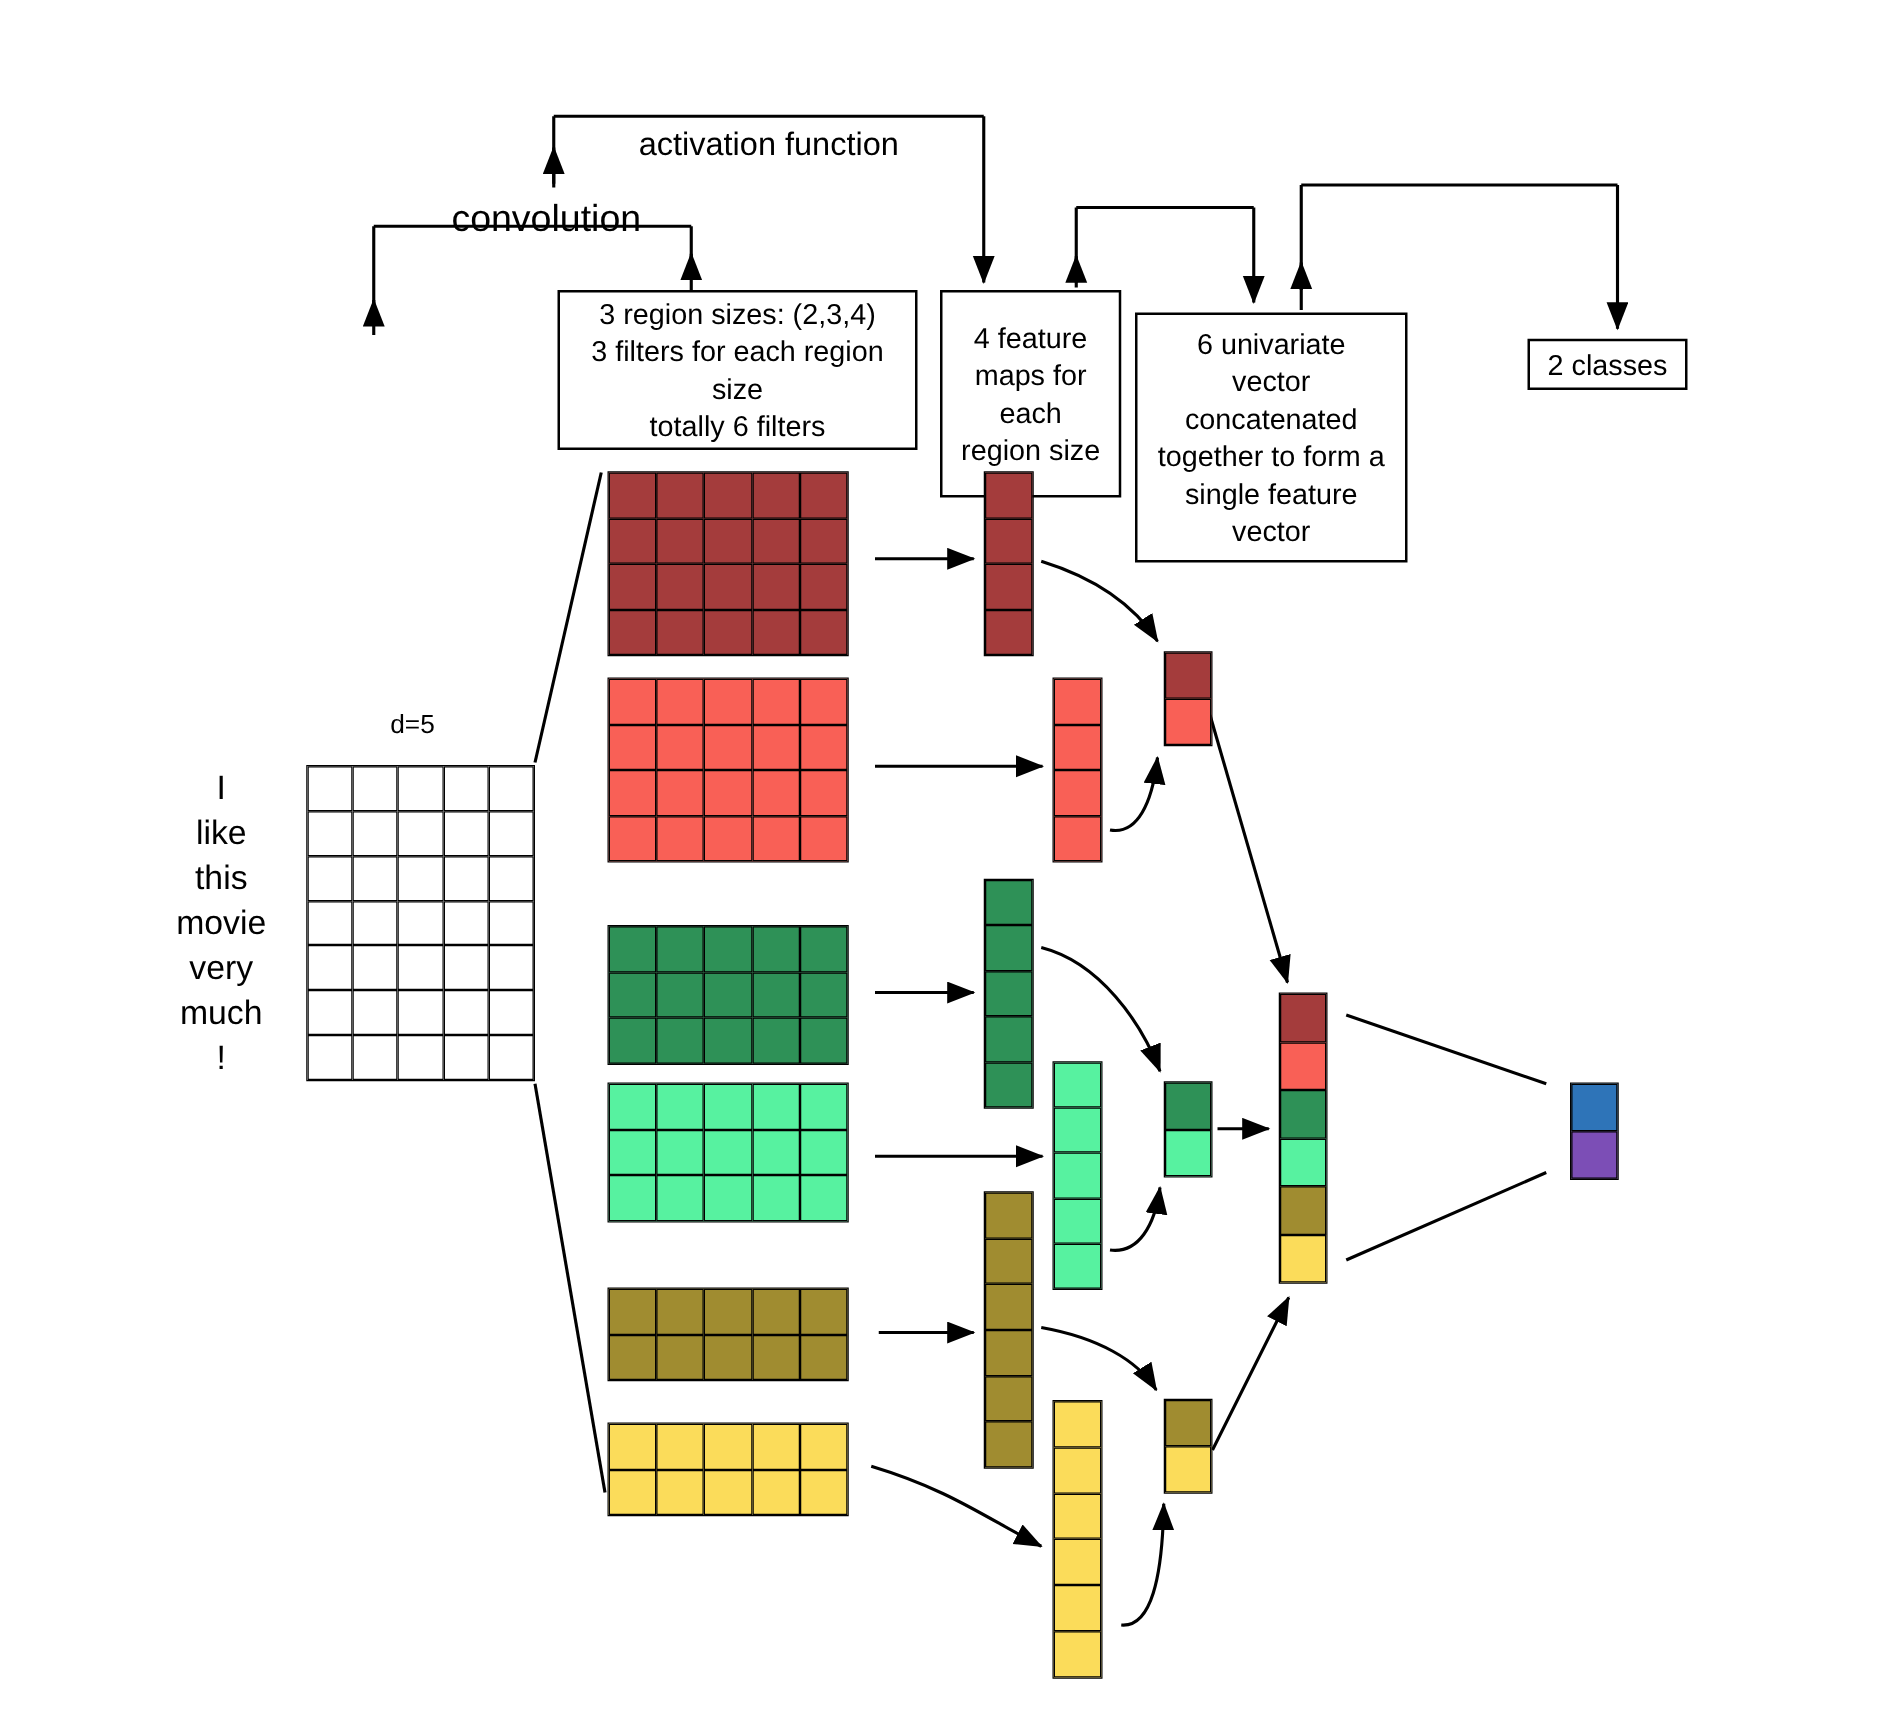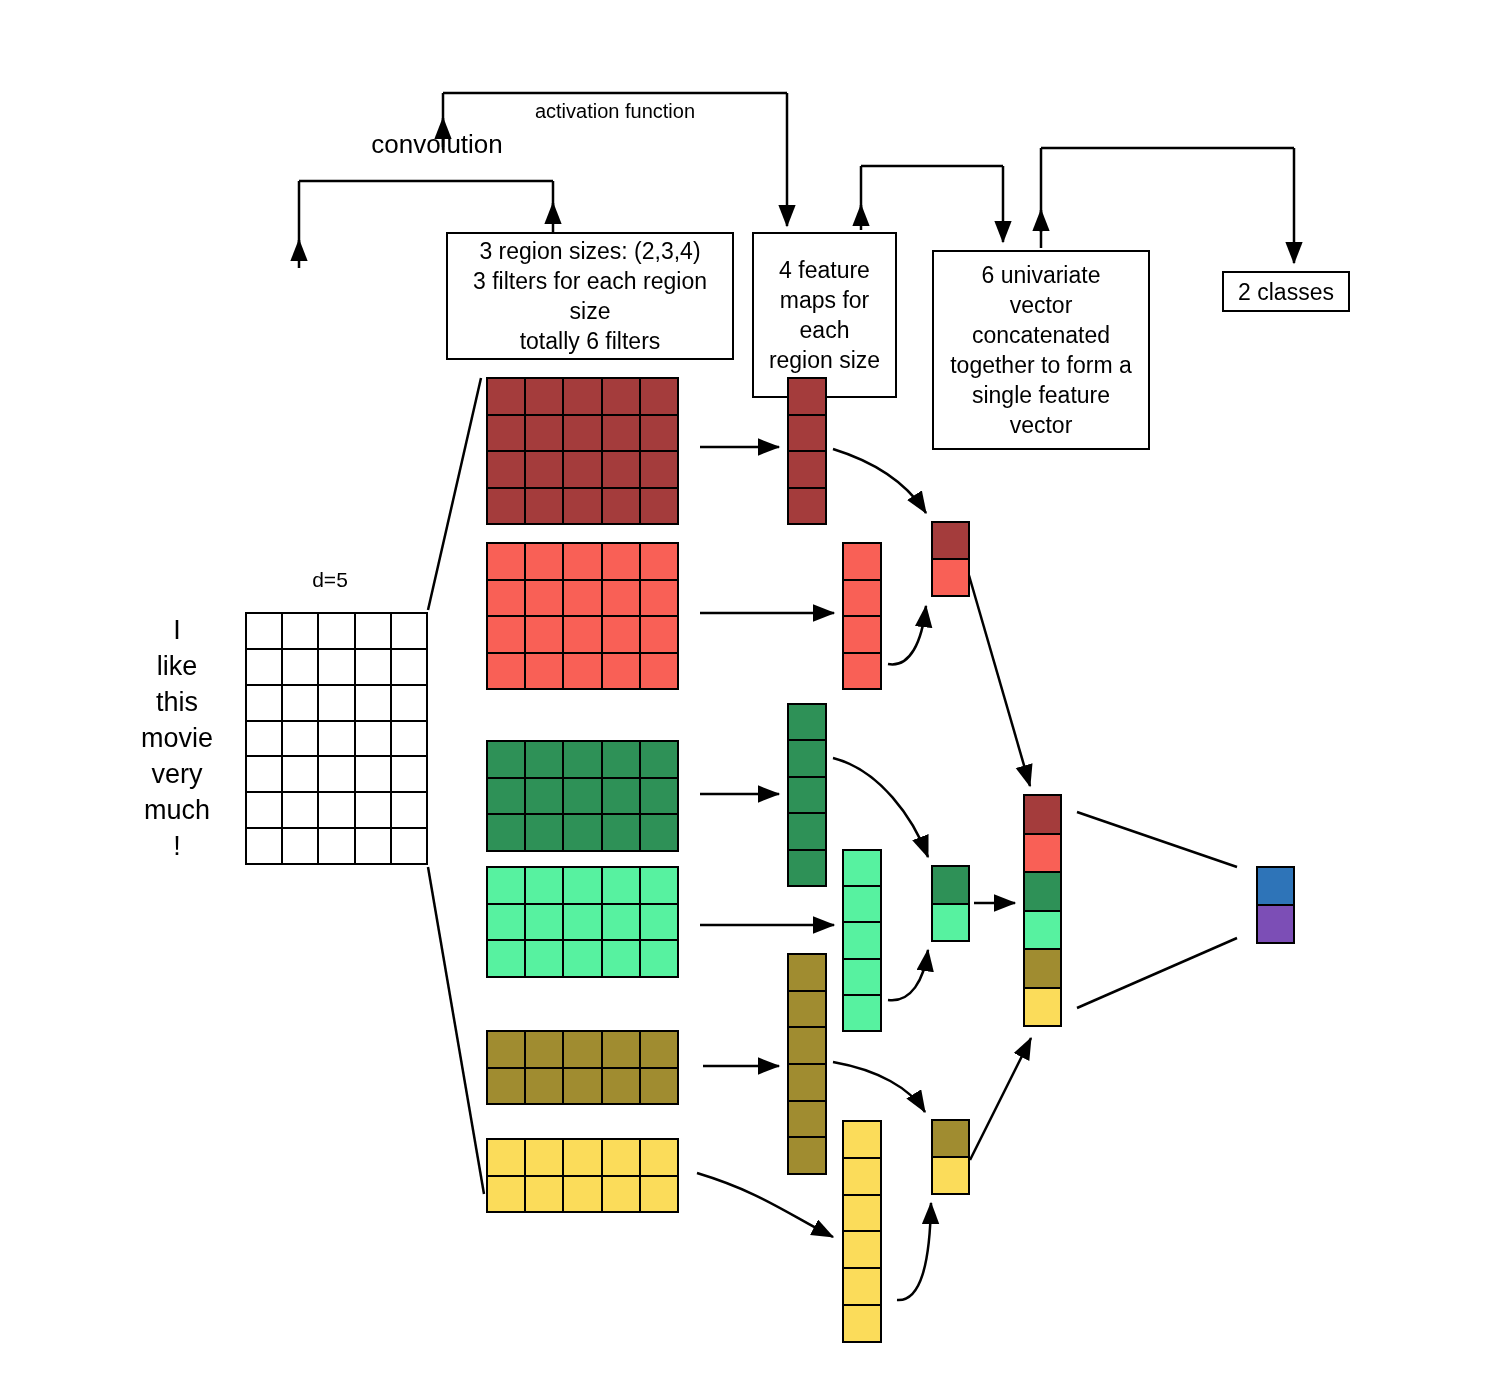--- a/index.html
+++ b/index.html
@@ -16,22 +16,22 @@
   }
   .box div{white-space:nowrap;}
   .label{position:absolute;z-index:2;text-align:center;}
   .grid{position:absolute;border:1.5px solid #000;z-index:2;display:grid;}
   .grid .cell{border:1.5px solid #000;}
   #word-column{
     position:absolute;left:117px;top:612px;width:120px;height:253px;z-index:2;
     display:grid;grid-template-rows:repeat(7,1fr);
   }
   #word-column div{display:flex;align-items:center;justify-content:center;font-size:27px;}
-  #activation-label{left:465px;top:100px;width:300px;font-size:20px;}
-  #convolution-label{left:317px;top:129px;width:240px;font-size:26px;}
+  #activation-label{left:465px;top:100px;width:300px;font-size:26px;}
+  #convolution-label{left:317px;top:159px;width:240px;font-size:30px;}
   #pooling-label{left:865px;top:166px;width:140px;font-size:25px;line-height:33px;}
   #softmax-label{left:1068px;top:170px;width:230px;font-size:24px;line-height:28px;text-align:left;}
   #d-label{left:295px;top:568px;width:70px;font-size:21px;}
 </style>
 </head>
 <body>
 
 <div id="canvas">
 
   <svg id="arrow-layer" width="1504" height="1376" viewBox="0 0 1504 1376">
@@ -98,21 +98,21 @@
     <div>3 filters for each region</div>
     <div>size</div>
     <div>totally 6 filters</div>
   </div>
   <div class="box" style="left:752px;top:232px;width:145px;height:166px;">
     <div>4 feature</div>
     <div>maps for</div>
     <div>each</div>
     <div>region size</div>
   </div>
-  <div class="box" style="left:932px;top:250px;width:218px;height:200px;">
+  <div class="box" style="left:908px;top:250px;width:218px;height:200px;">
     <div>6 univariate</div>
     <div>vector</div>
     <div>concatenated</div>
     <div>together to form a</div>
     <div>single feature</div>
     <div>vector</div>
   </div>
   <div class="box" style="left:1222px;top:271px;width:128px;height:41px;">
     <div>2 classes</div>
   </div>

